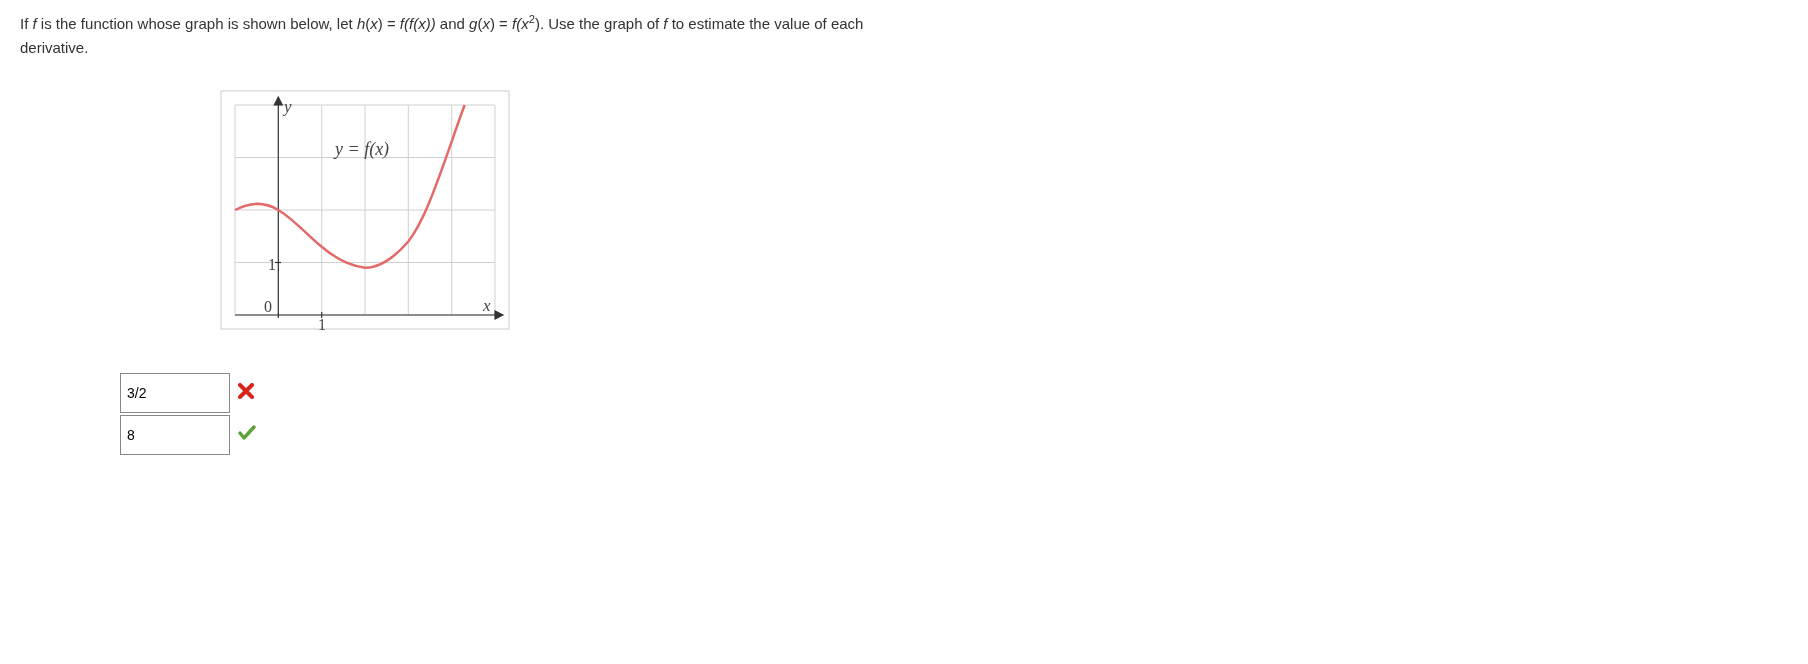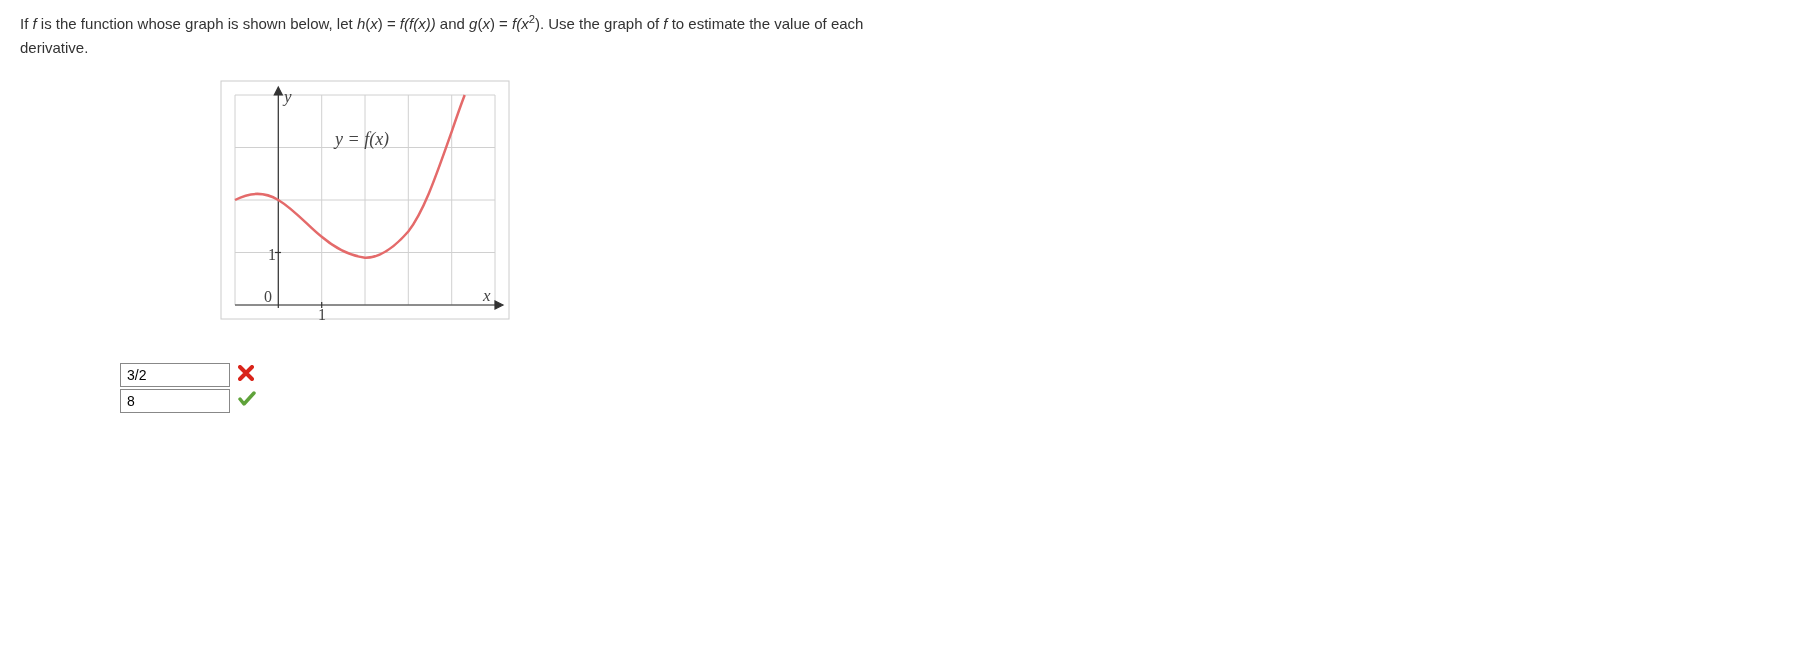--- a/index.html
+++ b/index.html
@@ -7,21 +7,21 @@
     margin: 0;
     padding: 10px 20px;
     font-family: Verdana, Geneva, sans-serif;
     font-size: 15px;
     color: #333;
     background: #fff;
     width: 1808px;
   }
   .problem-text {
     line-height: 1.6;
-    margin-bottom: 20px;
+    margin-bottom: 30px;
   }
   .italic { font-style: italic; }
   .graph-container {
     margin-left: 200px;
     margin-bottom: 40px;
   }
   .answers {
     margin-left: 100px;
   }
   .answer-row {
@@ -31,21 +31,21 @@
     font-size: 15px;
     margin-bottom: 2px;
   }
   .answer-input-row {
     display: flex;
     align-items: center;
     gap: 8px;
   }
   .answer-input {
     width: 110px;
-    height: 24px;
+    height: 40px;
     border: 1px solid #888;
     padding: 2px 6px;
     font-size: 14px;
     font-family: Verdana, Geneva, sans-serif;
   }
   .icon {
     display: inline-block;
     font-size: 18px;
     font-weight: bold;
   }

